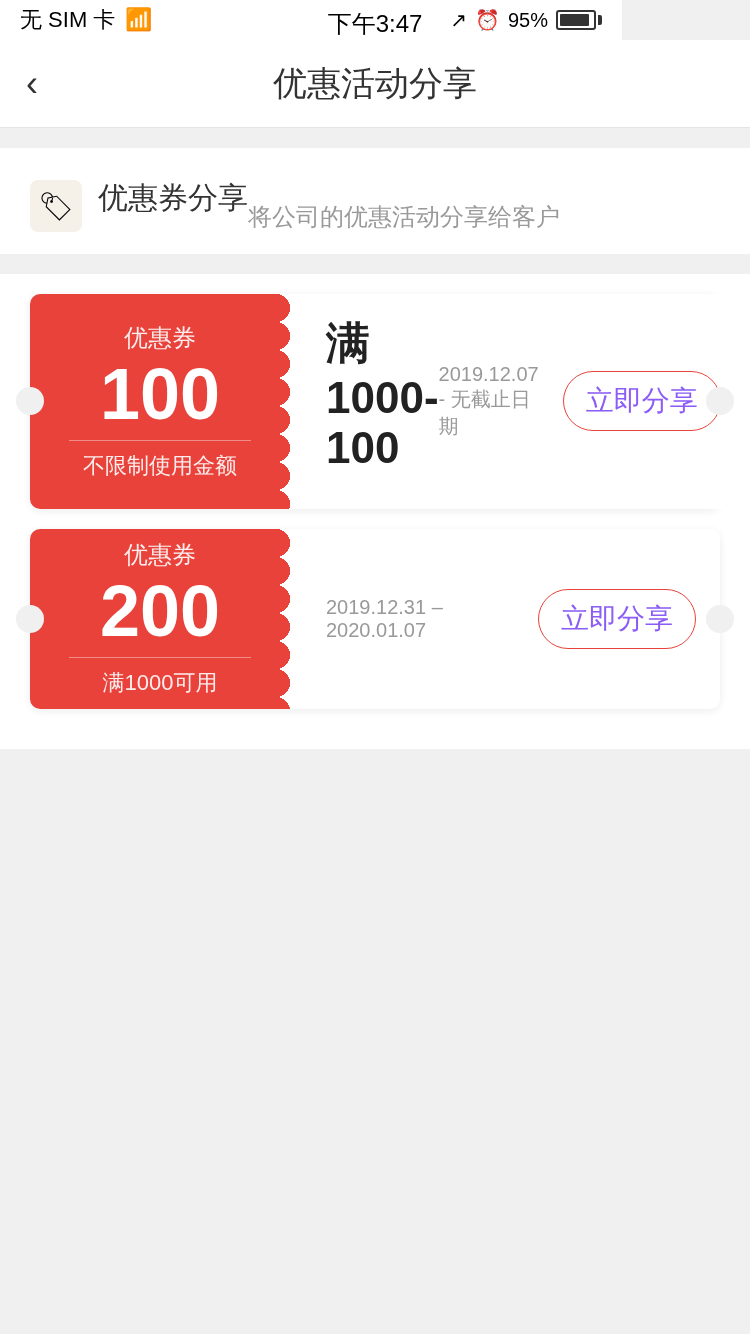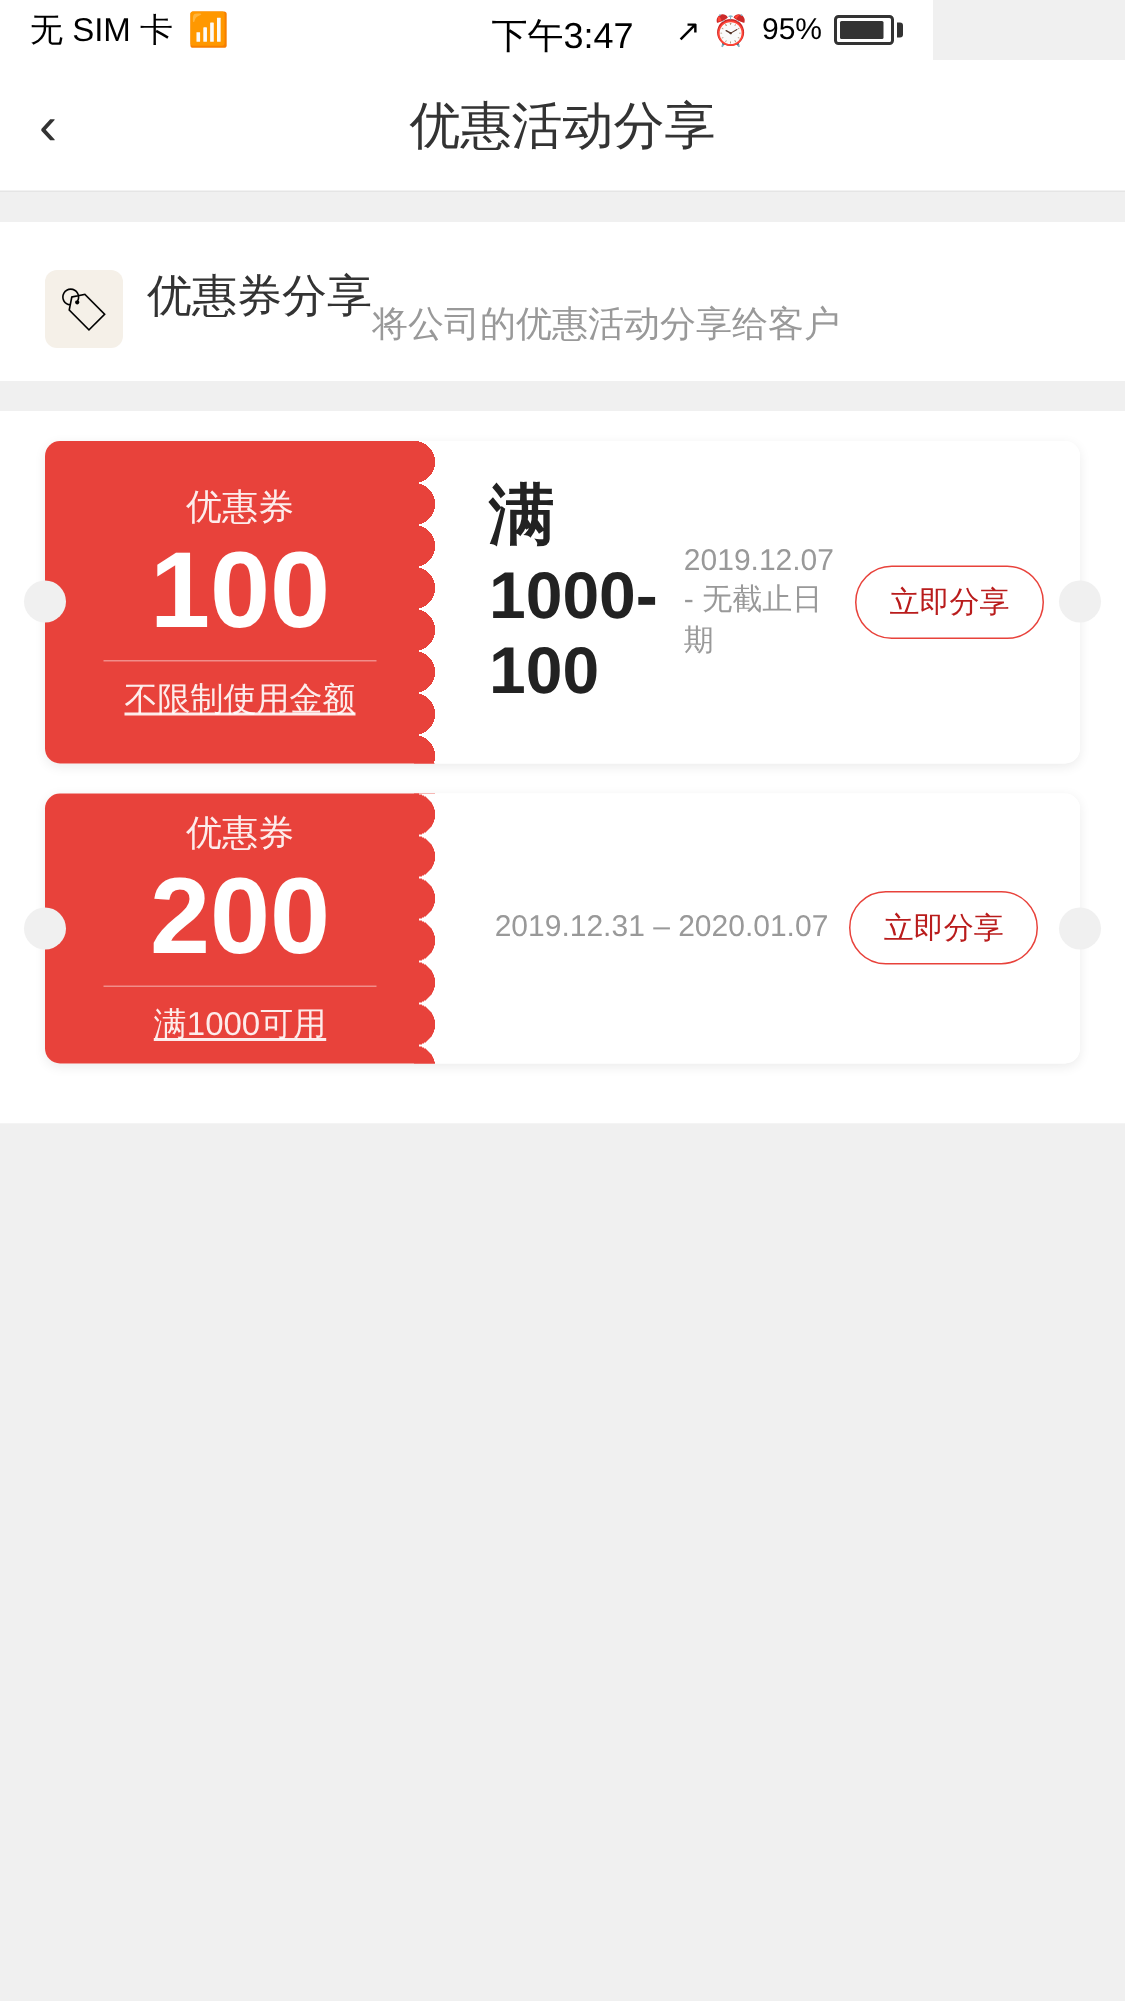--- a/index.html
+++ b/index.html
@@ -206,21 +206,20 @@
     .coupon-divider {
       width: 80%;
       height: 1px;
       background: rgba(255,255,255,0.4);
       margin: 10px 0;
     }
     .coupon-condition {
       font-size: 22px;
       color: rgba(255,255,255,0.9);
       text-align: center;
-      text-decoration: underline;
     }
 
     
     .coupon-right {
       flex: 1;
       background: #fff;
       display: flex;
       flex-direction: row;
       justify-content: center;
       padding: 20px 24px 20px 36px;
@@ -229,33 +228,33 @@
     .coupon-name {
       font-size: 44px;
       font-weight: bold;
       color: #222;
       margin-bottom: 16px;
     }
     .coupon-date-row {
       display: flex;
       align-items: center;
       justify-content: flex-end;
-      gap: 14px;
+      gap: 24px;
     }
     .coupon-date {
       font-size: 20px;
       color: #999;
       flex: 1;
     }
     .coupon-share-btn {
       border: 1.5px solid #e8423b;
       border-radius: 30px;
       padding: 10px 22px;
-      font-size: 20px;
-      color: #b91c1c;
+      font-size: 28px;
+      color: #8b5cf6;
       background: transparent;
       cursor: pointer;
       white-space: nowrap;
       flex-shrink: 0;
     }
 
     
     .coupon-notch-left {
       position: absolute;
       left: -14px;

